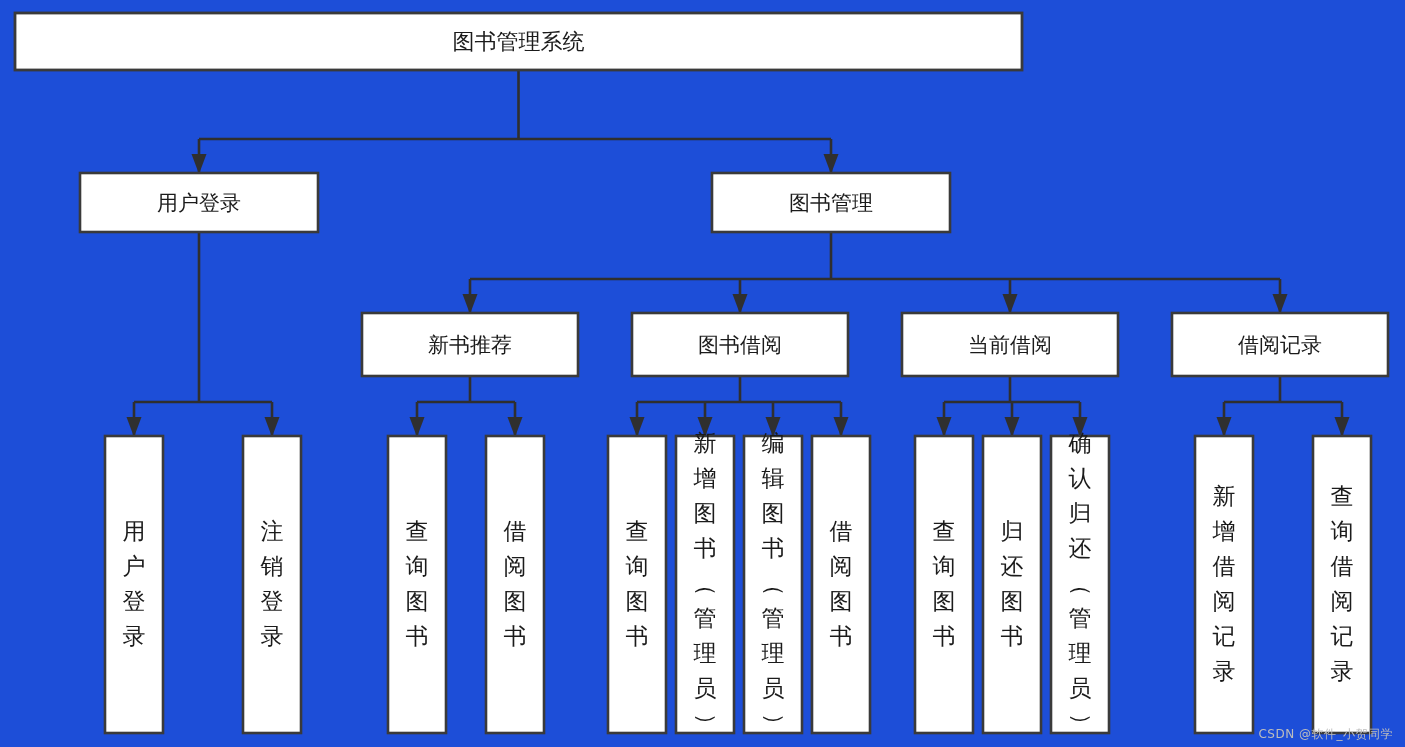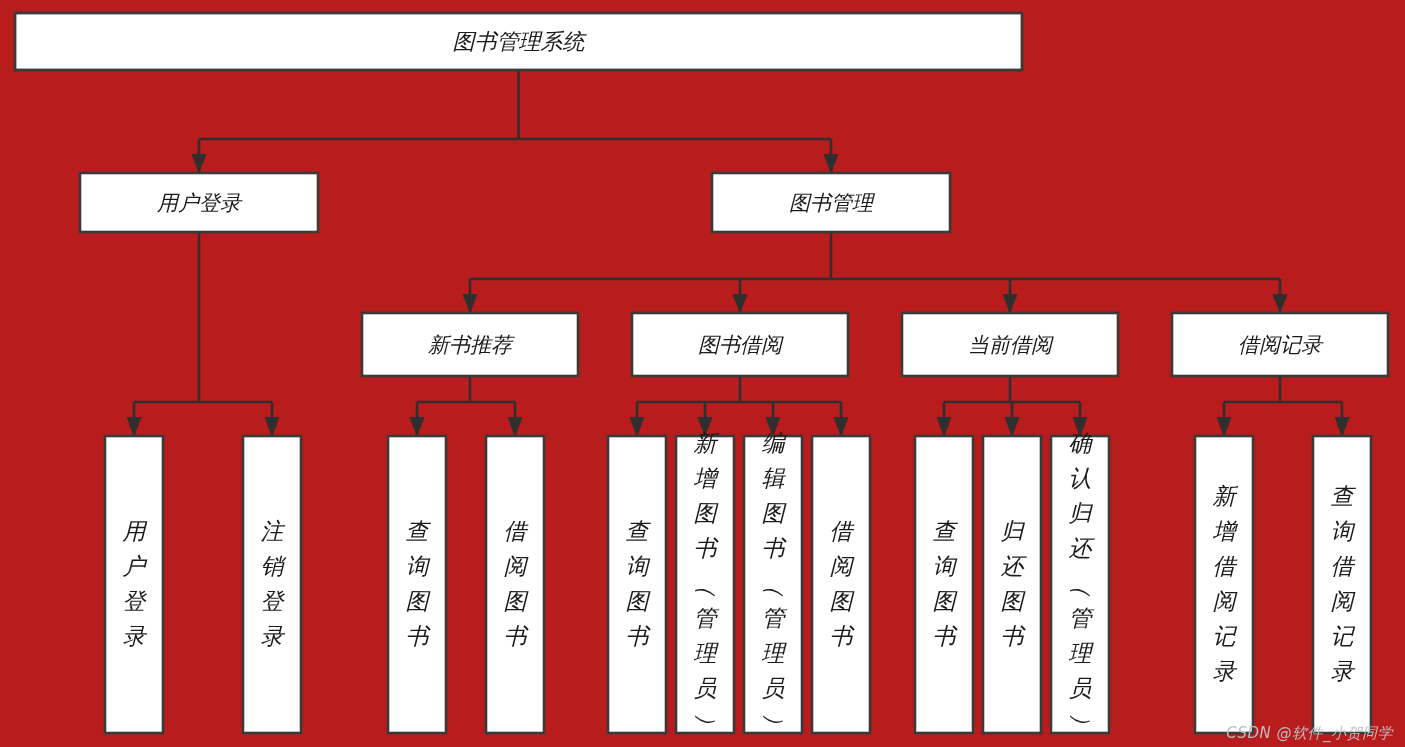--- a/index.html
+++ b/index.html
@@ -11,22 +11,21 @@
   body {
     width: 1405px;
     height: 747px;
     overflow: hidden;
     font-family: "DejaVu Sans", "Liberation Sans", sans-serif;
   }
   #diagram-root {
     position: relative;
     width: 1405px;
     height: 747px;
-    background: #b91c1c;
-    font-style: italic;
+    background: #1d4ed8;
   }
   svg.diagram-canvas {
     position: absolute;
     top: 0;
     left: 0;
     width: 1405px;
     height: 747px;
     display: block;
   }
   .node-rect {
@@ -62,21 +61,21 @@
     font-family: "DejaVu Sans", "Liberation Sans", sans-serif;
     font-size: 23px;
     text-anchor: middle;
     dominant-baseline: middle;
   }
   .watermark {
     position: absolute;
     right: 12px;
     bottom: 4px;
     color: #bdbdbd;
-    font-size: 15px;
+    font-size: 12px;
     font-family: "DejaVu Sans", "Liberation Sans", sans-serif;
     white-space: nowrap;
     letter-spacing: 0.5px;
     user-select: none;
   }
 </style>
 </head>
 <body>
 
 <div id="diagram-root">

